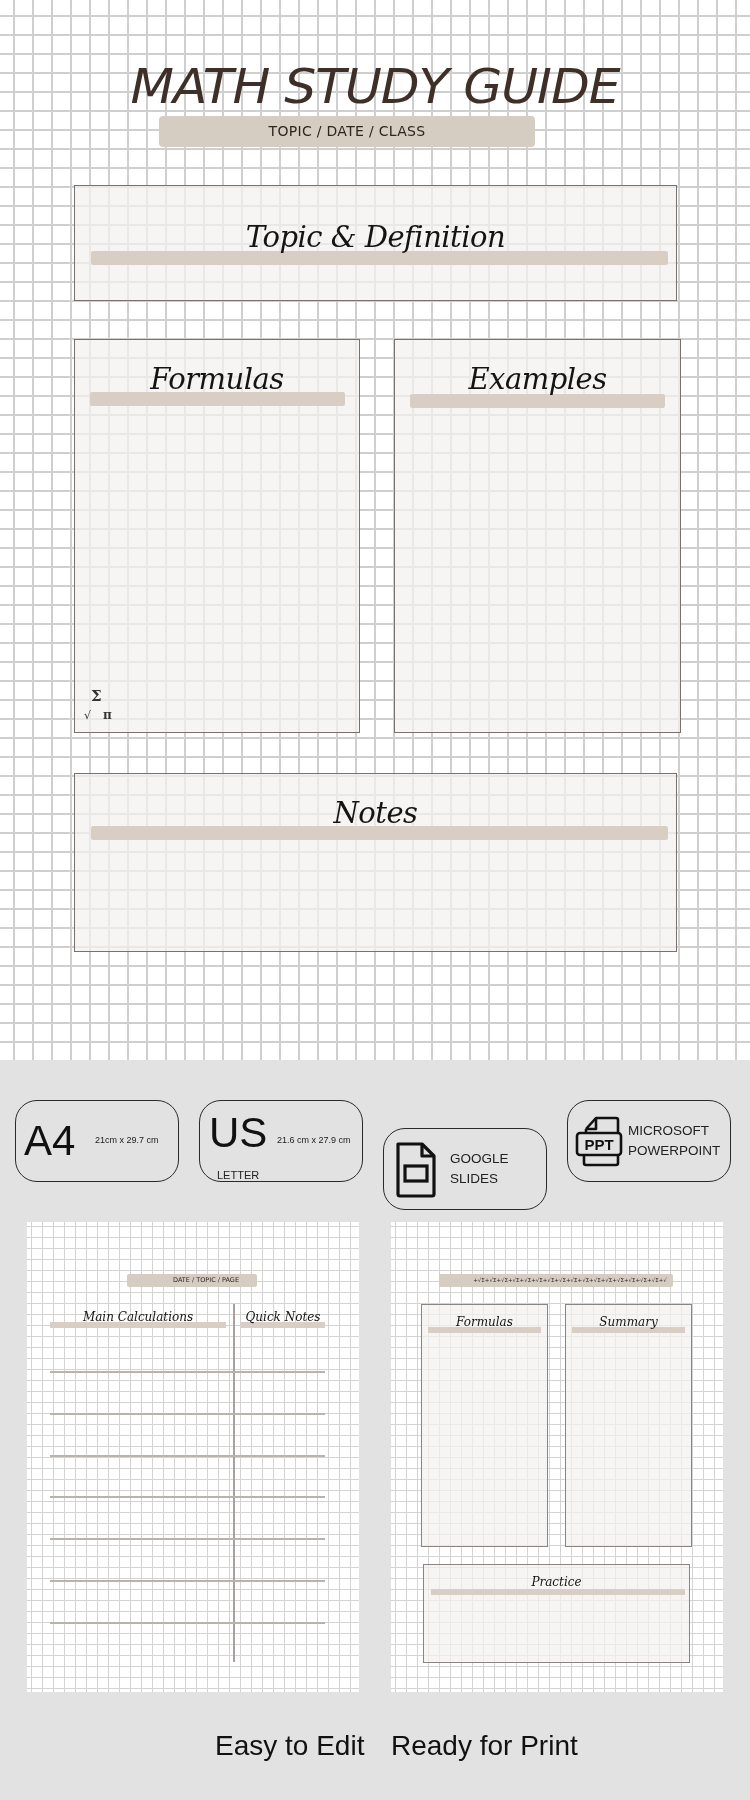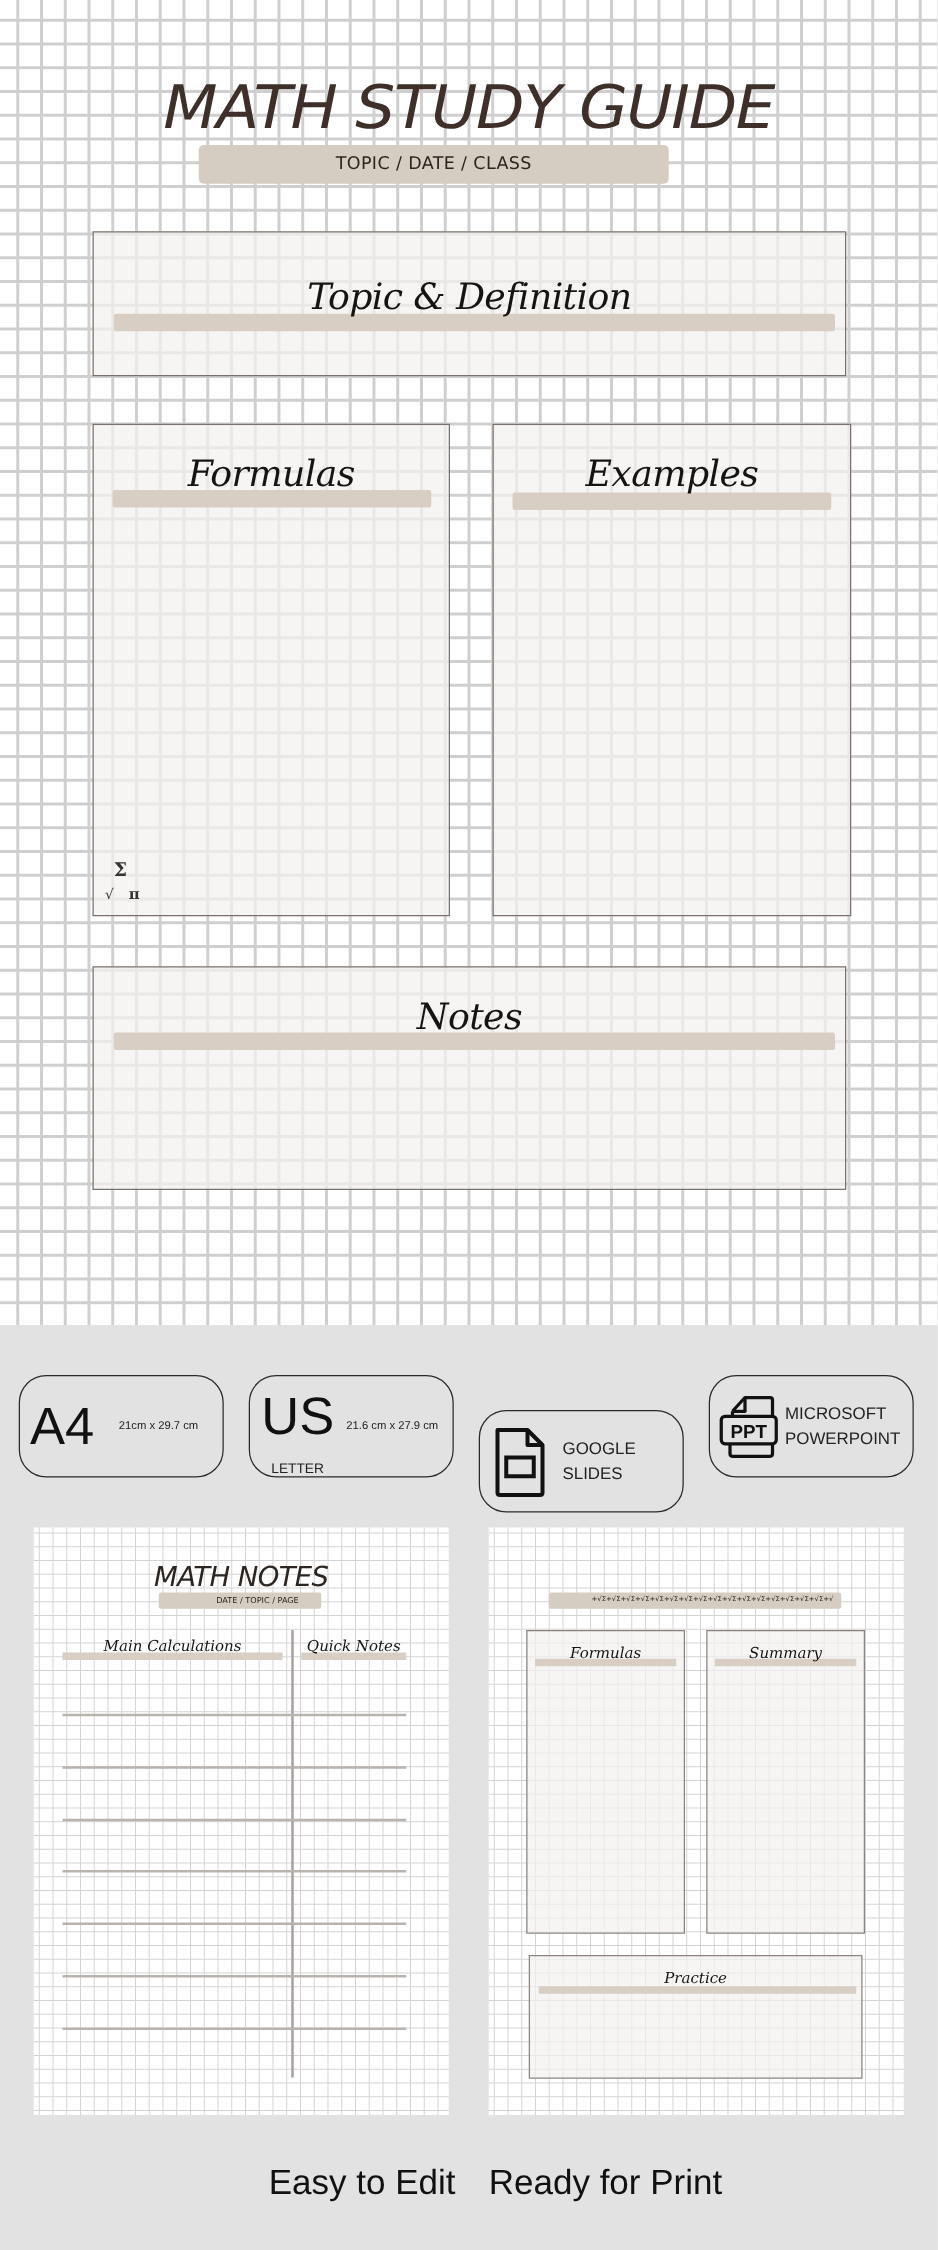--- a/index.html
+++ b/index.html
@@ -147,21 +147,20 @@
     <path d="M12 16 V20" fill="none" stroke="#111" stroke-width="2.6"></path>
     <rect x="3" y="20" width="44" height="22" rx="3" fill="none" stroke="#111" stroke-width="2.6"></rect>
     <path d="M10 42 V50 Q10 52 12 52 H42 Q44 52 44 50 V42" fill="none" stroke="#111" stroke-width="2.6"></path>
     <text x="25" y="37" text-anchor="middle" font-family="Liberation Sans, sans-serif" font-weight="bold" font-size="15" fill="#111">PPT</text>
   </svg>
   <div class="fc-small" style="left:60px; top:22px; font-size:13.5px;">MICROSOFT</div>
   <div class="fc-small" style="left:60px; top:42px; font-size:13.5px;">POWERPOINT</div>
 </div>
 
 <div class="thumb grid-small" style="left:27px;">
-  <div class="thumb-title" style="top:28px;">MATH NOTES</div>
   <div class="thumb-sub" style="left:100px; top:52px; width:130px; height:13px; font-size:6.5px; line-height:13px;">DATE / TOPIC / PAGE</div>
 
   <div class="thumb-bar" style="left:23px; top:100px; width:176px;"></div>
   <div class="thumb-h" style="left:23px; top:88px; width:176px;">Main Calculations</div>
 
   <div class="thumb-bar" style="left:214px; top:100px; width:84px;"></div>
   <div class="thumb-h" style="left:214px; top:88px; width:84px;">Quick Notes</div>
 
   <div style="position:absolute; left:206px; top:82px; width:1.5px; height:358px; background:#a8a19d;"></div>
 

